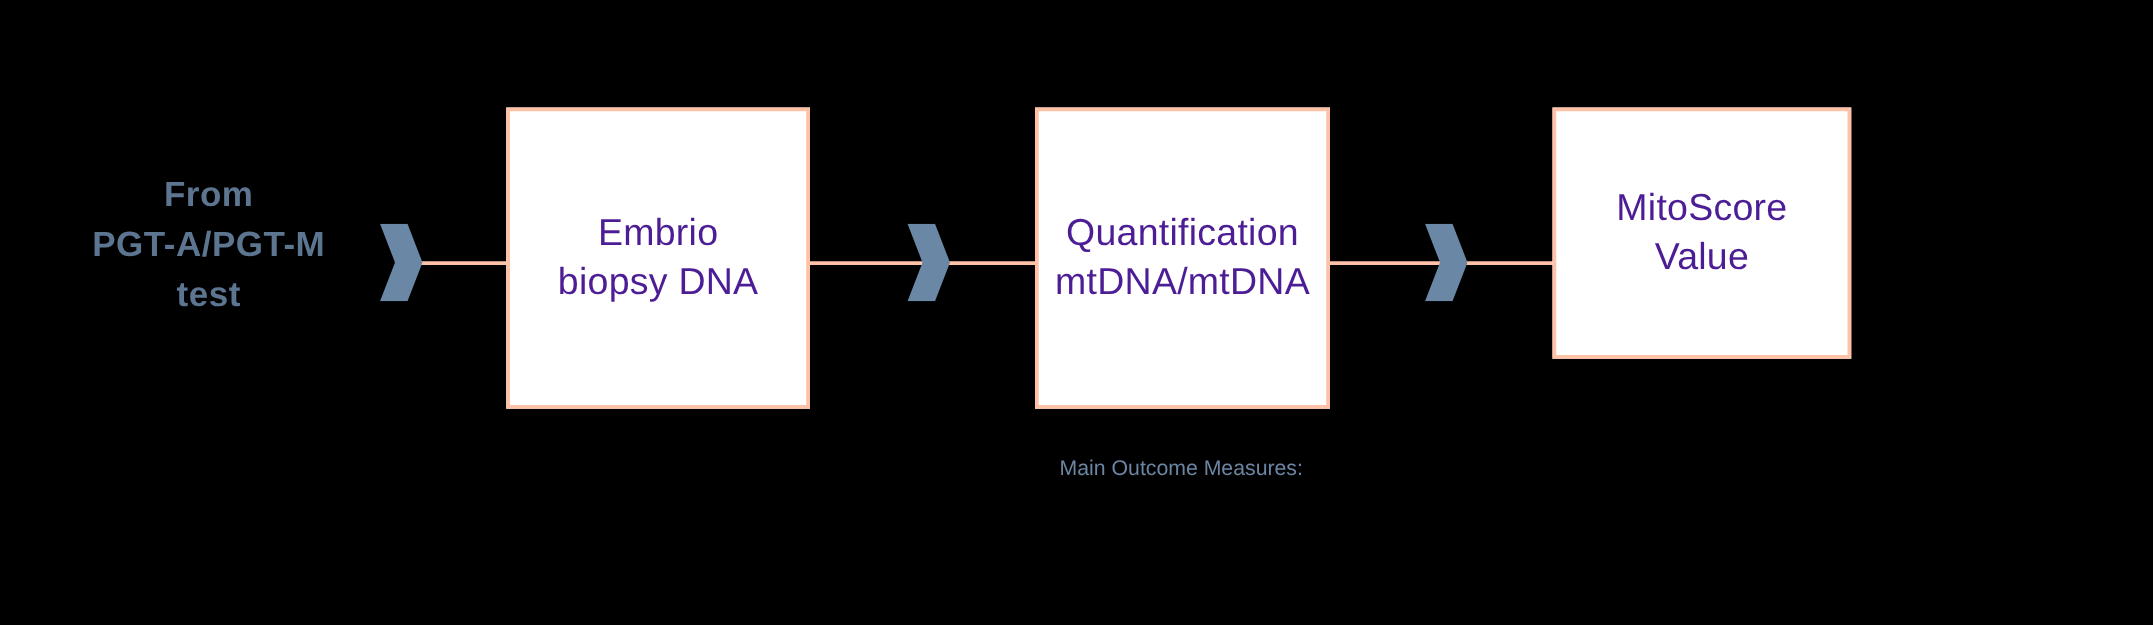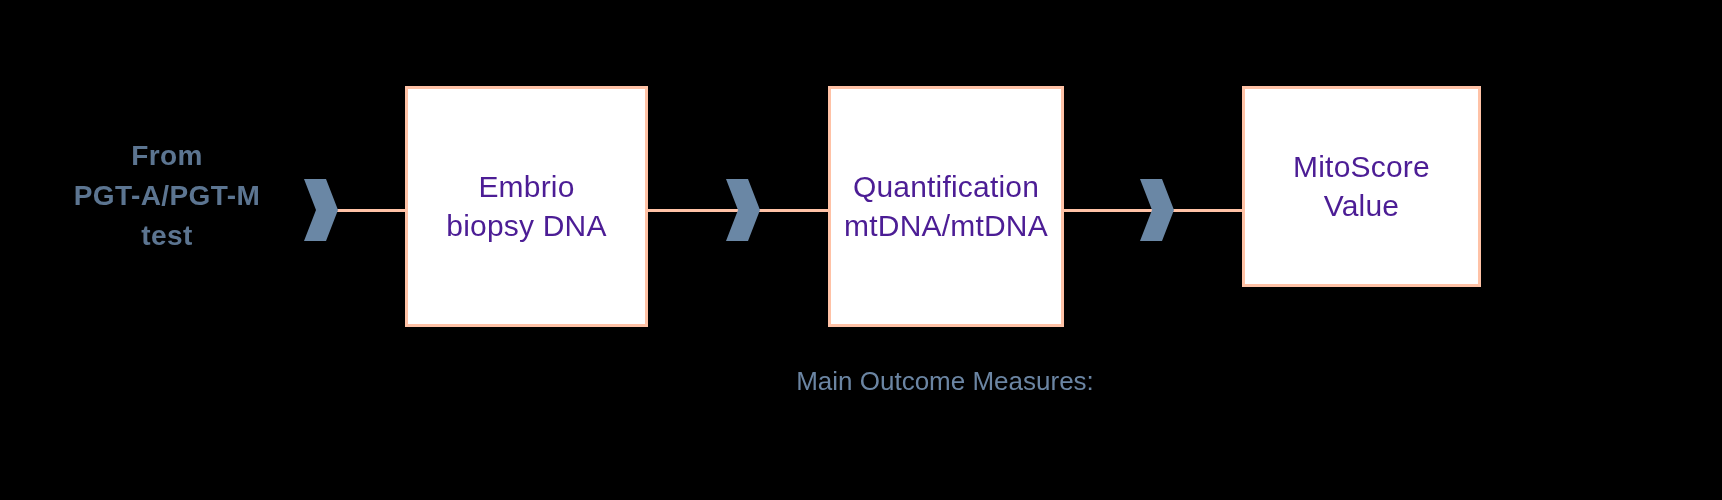--- a/index.html
+++ b/index.html
@@ -70,21 +70,21 @@
   }
 
   
   .caption {
     position: absolute;
     left: 600px;
     top: 362px;
     width: 690px;
     text-align: center;
     color: #6b85a3;
-    font-size: 26px;
+    font-size: 17px;
     font-weight: 400;
     line-height: 1.52;
   }
   .caption-line { display: block; }
 </style>
 </head>
 <body>
 
 <div id="stage">
 

